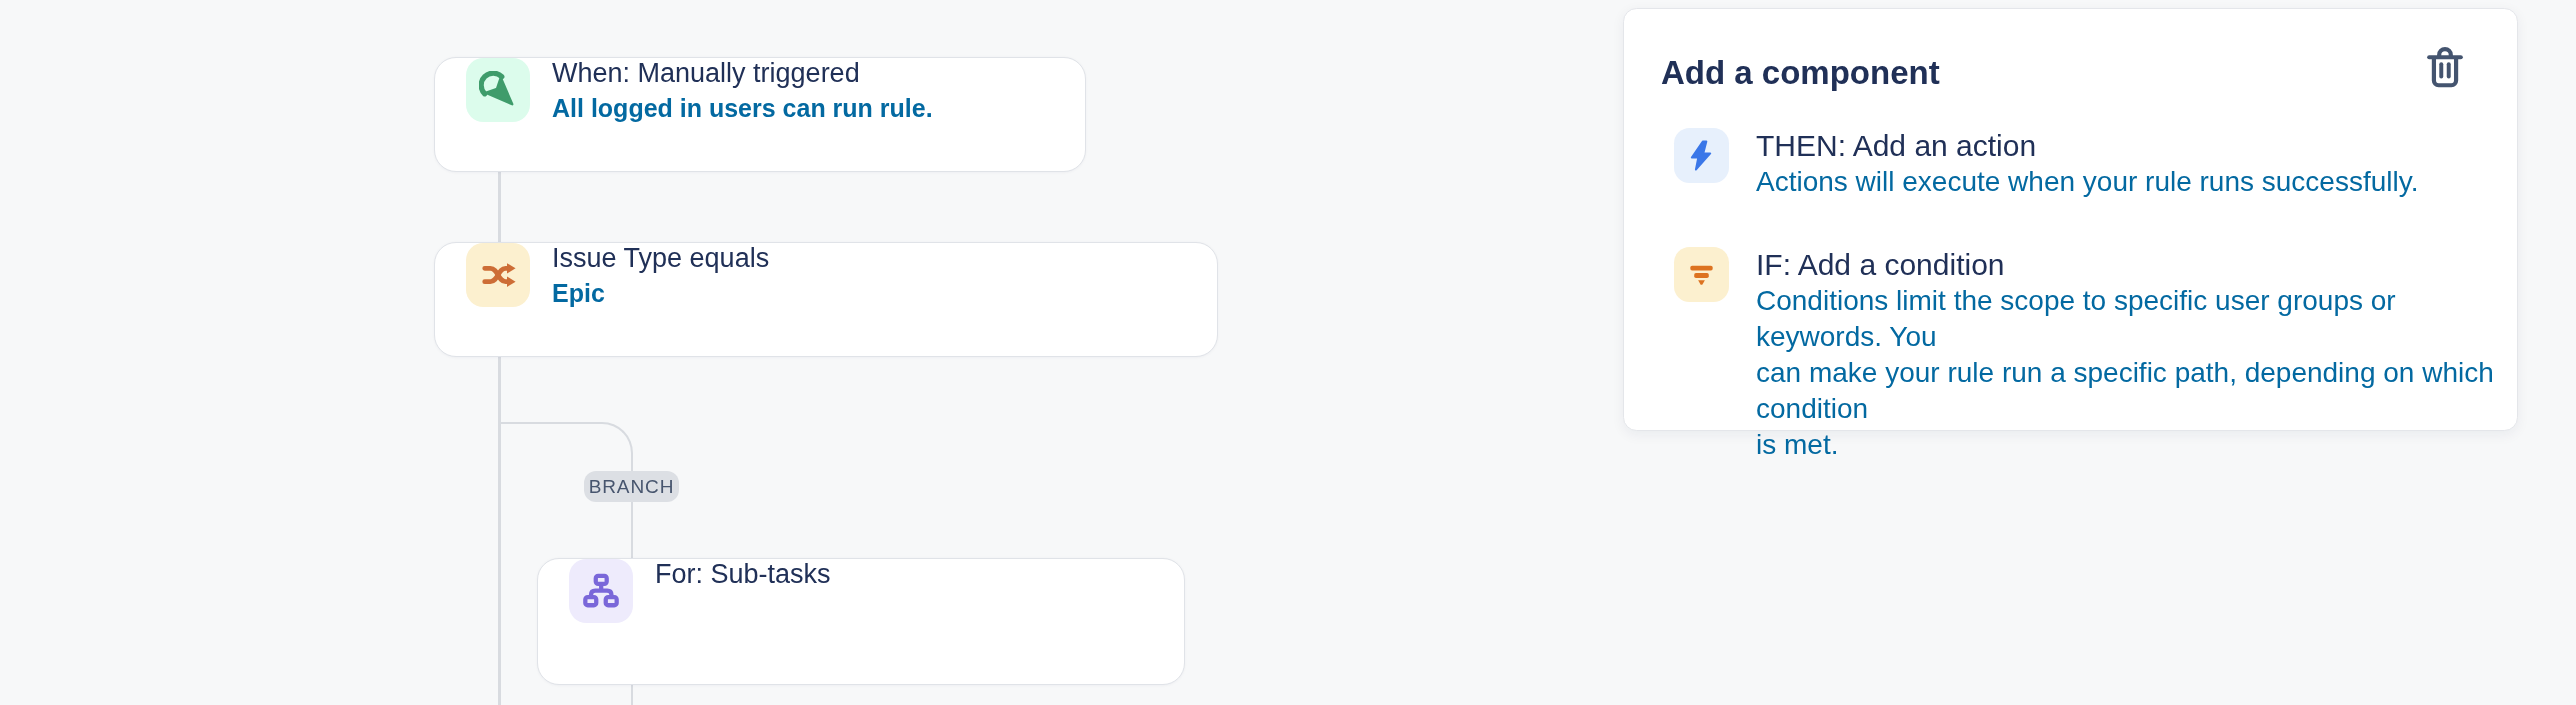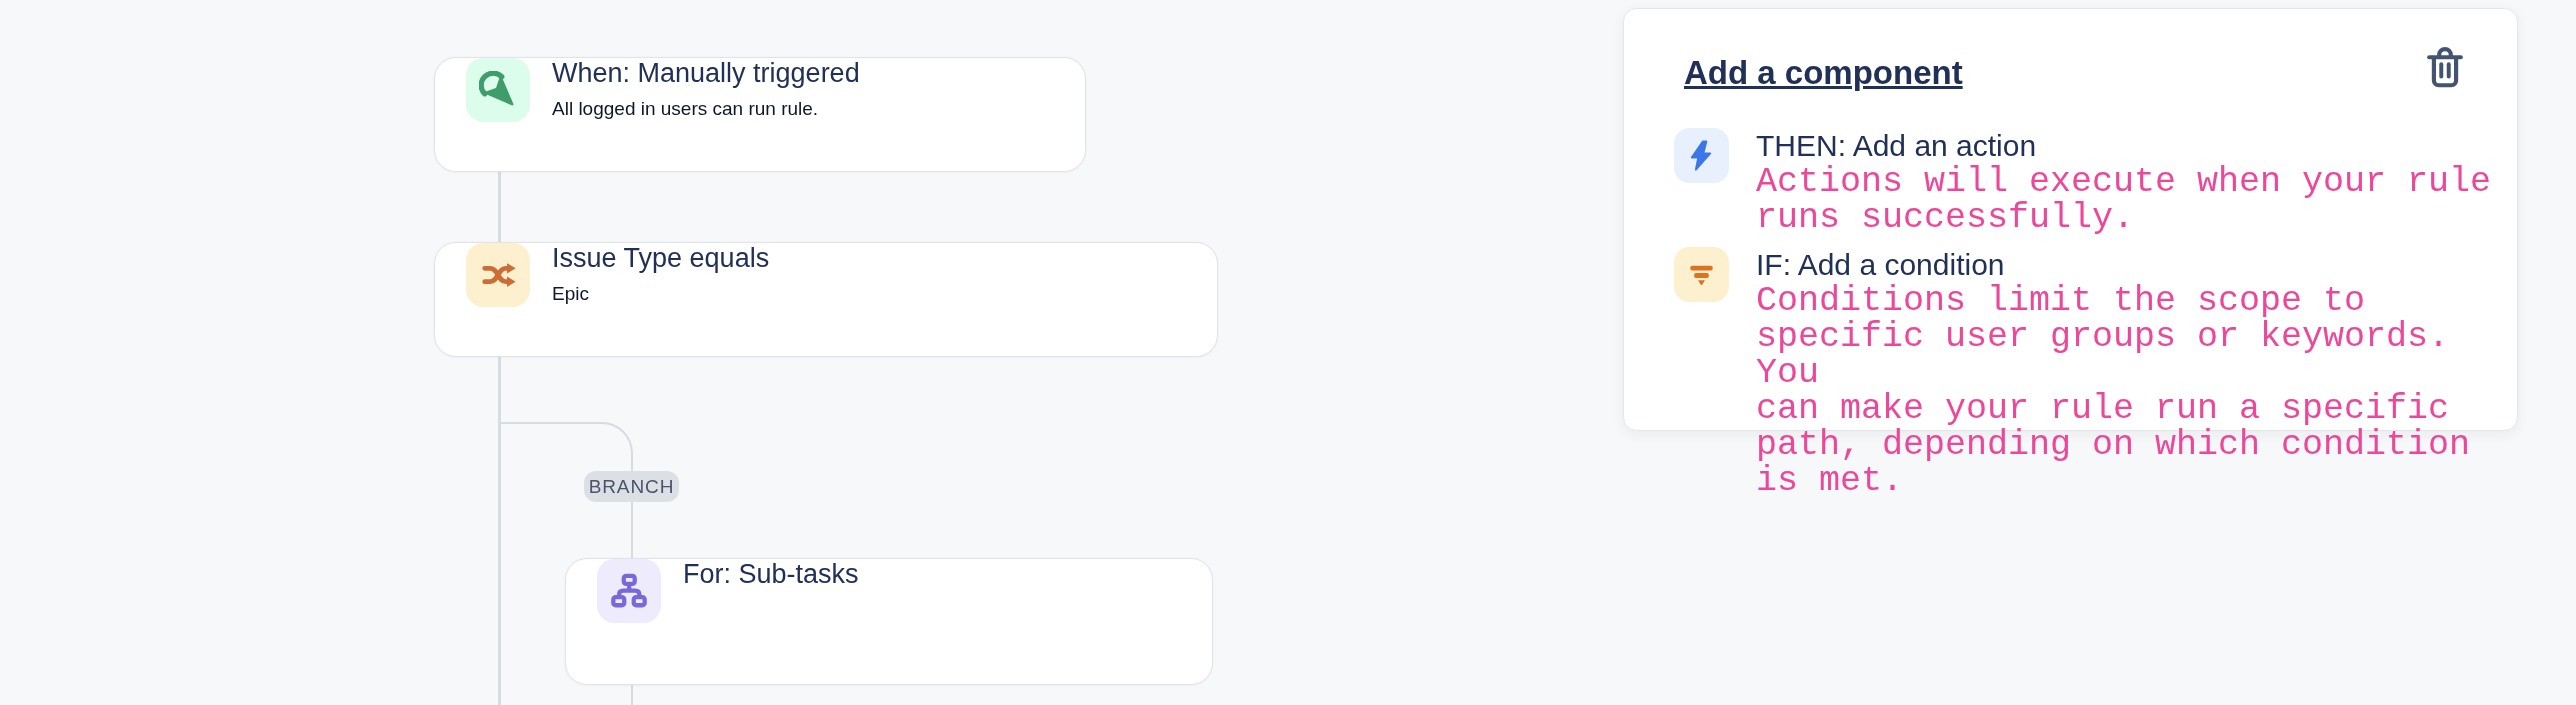--- a/index.html
+++ b/index.html
@@ -54,64 +54,63 @@
     display: flex;
     align-items: flex-start;
     padding-left: 31px;
     gap: 22px;
     box-shadow: 0 0.9px 2.7px rgba(9,30,66,0.04);
     z-index: 2;
     cursor: pointer;
   }
   .card-when  { left: 434px; top:  57px; width: 652px; height: 115px; }
   .card-issue { left: 434px; top: 242px; width: 784px; height: 115px; }
-  .card-for   { left: 565px; top: 558px; width: 648px; height: 127px; }
+  .card-for   { left: 537px; top: 558px; width: 648px; height: 127px; }
 
   .icon-sq {
     flex: 0 0 auto;
     width: 64px; height: 64px;
     border-radius: 17.3px;
     display: flex; align-items: center; justify-content: center;
   }
   .icon-mint   { background: #dcfcec; }
   .icon-cream  { background: #fcf0cf; }
   .icon-purple { background: #eeebfc; }
   .icon-blue   { background: #e7f0fc; }
 
   .card-text { display: flex; flex-direction: column; gap: 6.4px; }
   .card-title {
     font-size: 27px; font-weight: 400;
     color: #203057;
     line-height: 31px;
   }
   .card-subtitle {
-    font-size: 19px; font-weight: 400;
-    color: #0f172a;
+    font-size: 25px; font-weight: 700;
+    color: #0369a1;
     line-height: 27px;
   }
 
   
   .panel {
     position: absolute;
     box-sizing: border-box;
     left: 1623px; top: 8.2px;
     width: 895px; height: 423px;
     background: #ffffff;
     border: 0.9px solid #e4e6ea;
     border-radius: 13.6px;
     box-shadow: 0 3.6px 12.7px rgba(9,30,66,0.06);
     z-index: 2;
   }
   .panel-heading {
     position: absolute;
-    left: 60px; top: 45px;
+    left: 37px; top: 45px;
     font-size: 33px; font-weight: 700;
     color: #203057;
     line-height: 38px;
-    text-decoration: underline;
   }
   .trash-btn {
     position: absolute;
     right: 47px; top: 33px;
     width: 51px; height: 58px;
     background: transparent;
     border: none;
     padding: 0;
     display: flex; align-items: center; justify-content: center;
     cursor: pointer;
@@ -130,24 +129,23 @@
     width: 55px; height: 55px;
     border-radius: 15.5px;
   }
   .row-text { display: flex; flex-direction: column; }
   .row-title {
     font-size: 30px; font-weight: 400;
     color: #203057;
     line-height: 36px;
   }
   .row-desc {
-    font-size: 35px; font-weight: 400;
-    color: #ec4899;
+    font-size: 28px; font-weight: 400;
+    color: #0369a1;
     line-height: 36px;
-    font-family: Liberation Mono, monospace;
   }
 </style>
 </head>
 <body>
 
 <div class="canvas">
 
   <div class="trunk-line"></div>
   <div class="branch-elbow"></div>
 

